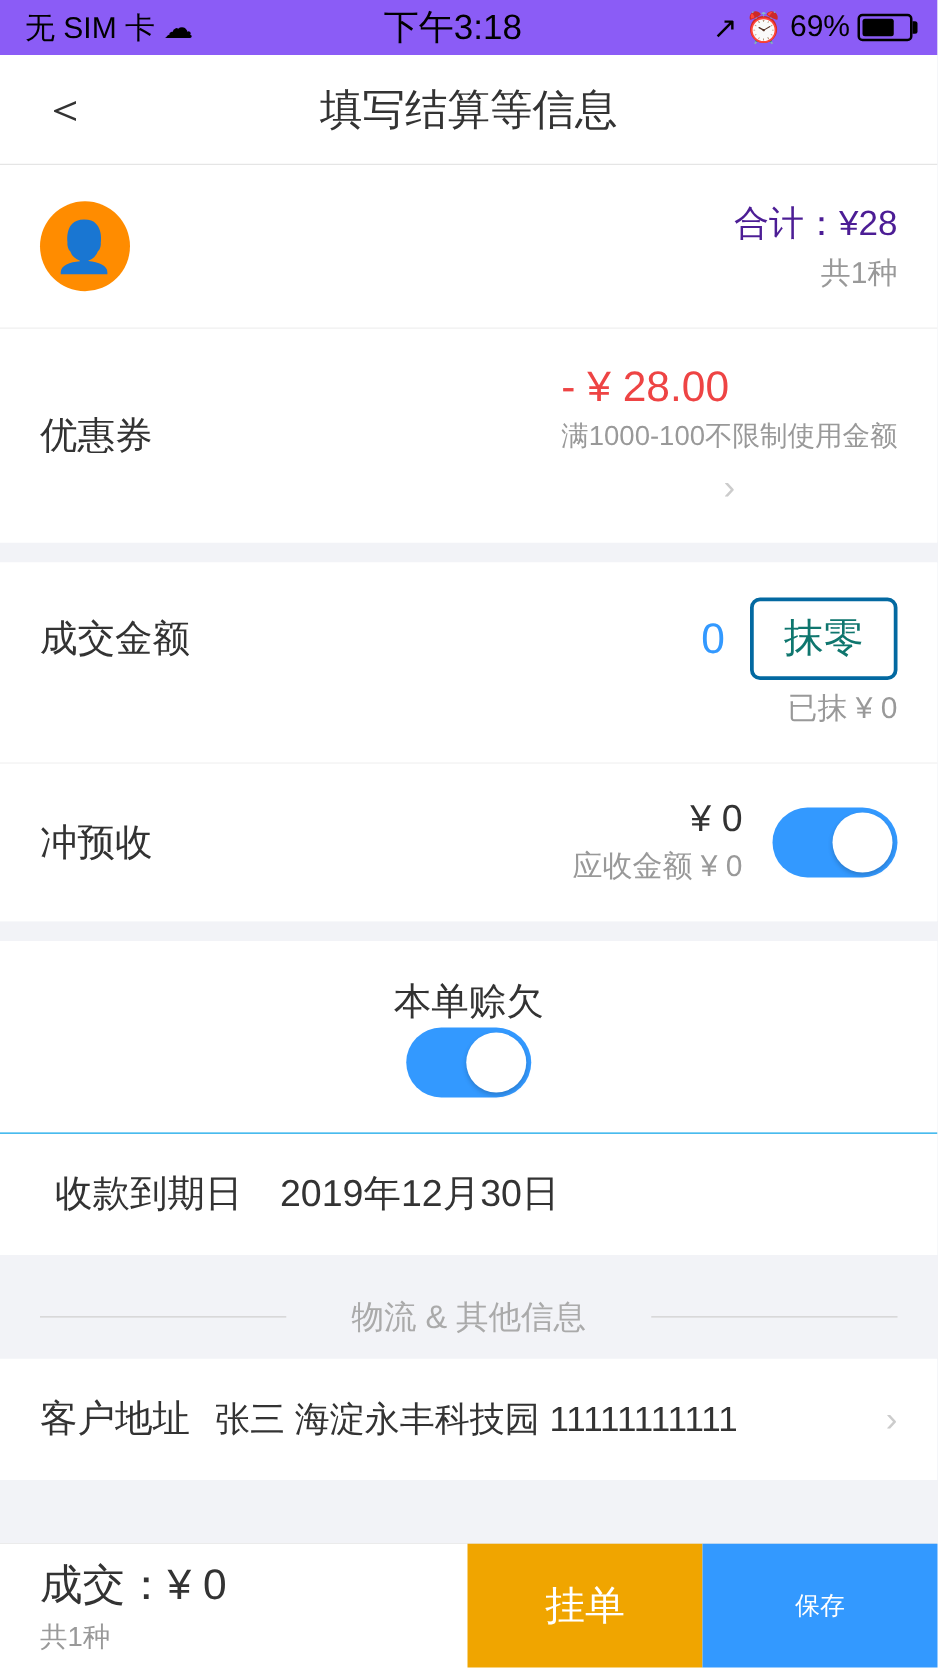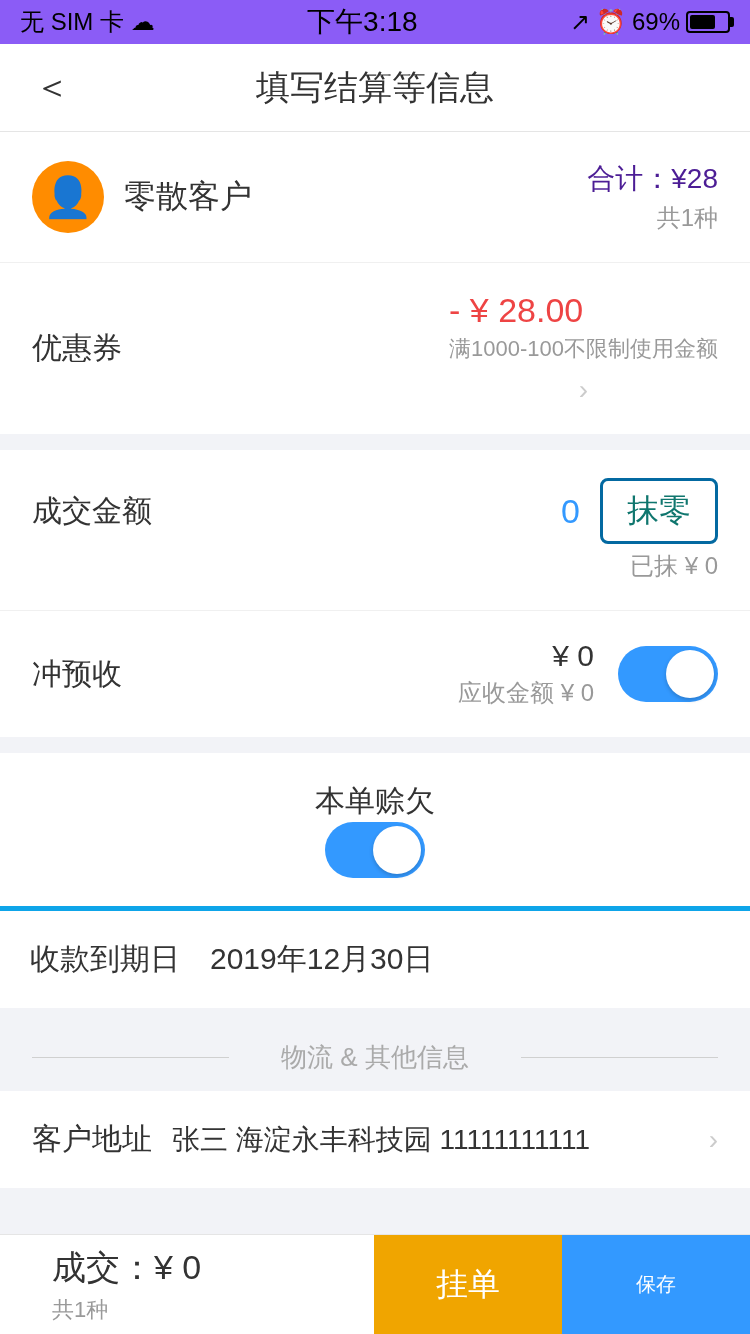--- a/index.html
+++ b/index.html
@@ -160,22 +160,22 @@
       display: flex;
       align-items: center;
       justify-content: space-between;
       flex-direction: column;
     }
     .debt-label { font-size: 30px; color: #333; }
 
     
     .due-row {
       background: #fff;
-      padding: 28px 30px;
-      border-top: 5px solid #0ea5e9;
+      padding: 28px 44px;
+      border-top: 1px solid #0ea5e9;
     }
     .due-text { font-size: 30px; color: #333; }
 
     
     .logistics-sep {
       background: #f2f3f7;
       padding: 16px 0;
       text-align: center;
     }
     .logistics-inner {
@@ -203,21 +203,20 @@
       width: 750px;
       height: 100px;
       background: #fff;
       display: flex;
       align-items: center;
       border-top: 1px solid #e5e5e5;
     }
     .bottom-info {
       flex: 1;
       padding: 0 32px;
-      margin-left: 20px;
     }
     .bottom-deal { font-size: 28px; color: #333; }
     .bottom-deal span { font-size: 34px; font-weight: 500; }
     .bottom-count { font-size: 22px; color: #999; margin-top: 4px; }
     .btn-hold {
       width: 188px; height: 100%;
       background: #f0a500;
       display: flex; align-items: center; justify-content: center;
       font-size: 32px; color: #fff; cursor: pointer;
     }
@@ -255,21 +254,20 @@
     <div class="nav-back">＜</div>
     <div class="nav-title">填写结算等信息</div>
   </div>
 
   <div class="section">
     <div class="customer-row">
       <div class="customer-left">
         <div class="avatar">
           <span class="avatar-icon">👤</span>
         </div>
-        <span class="customer-name">零散客户</span>
       </div>
       <div class="customer-right">
         <div class="total-label">合计：¥28</div>
         <div class="total-count">共1种</div>
       </div>
     </div>
 
     <div class="coupon-row">
       <span class="coupon-label">优惠券</span>
       <div class="coupon-right">

